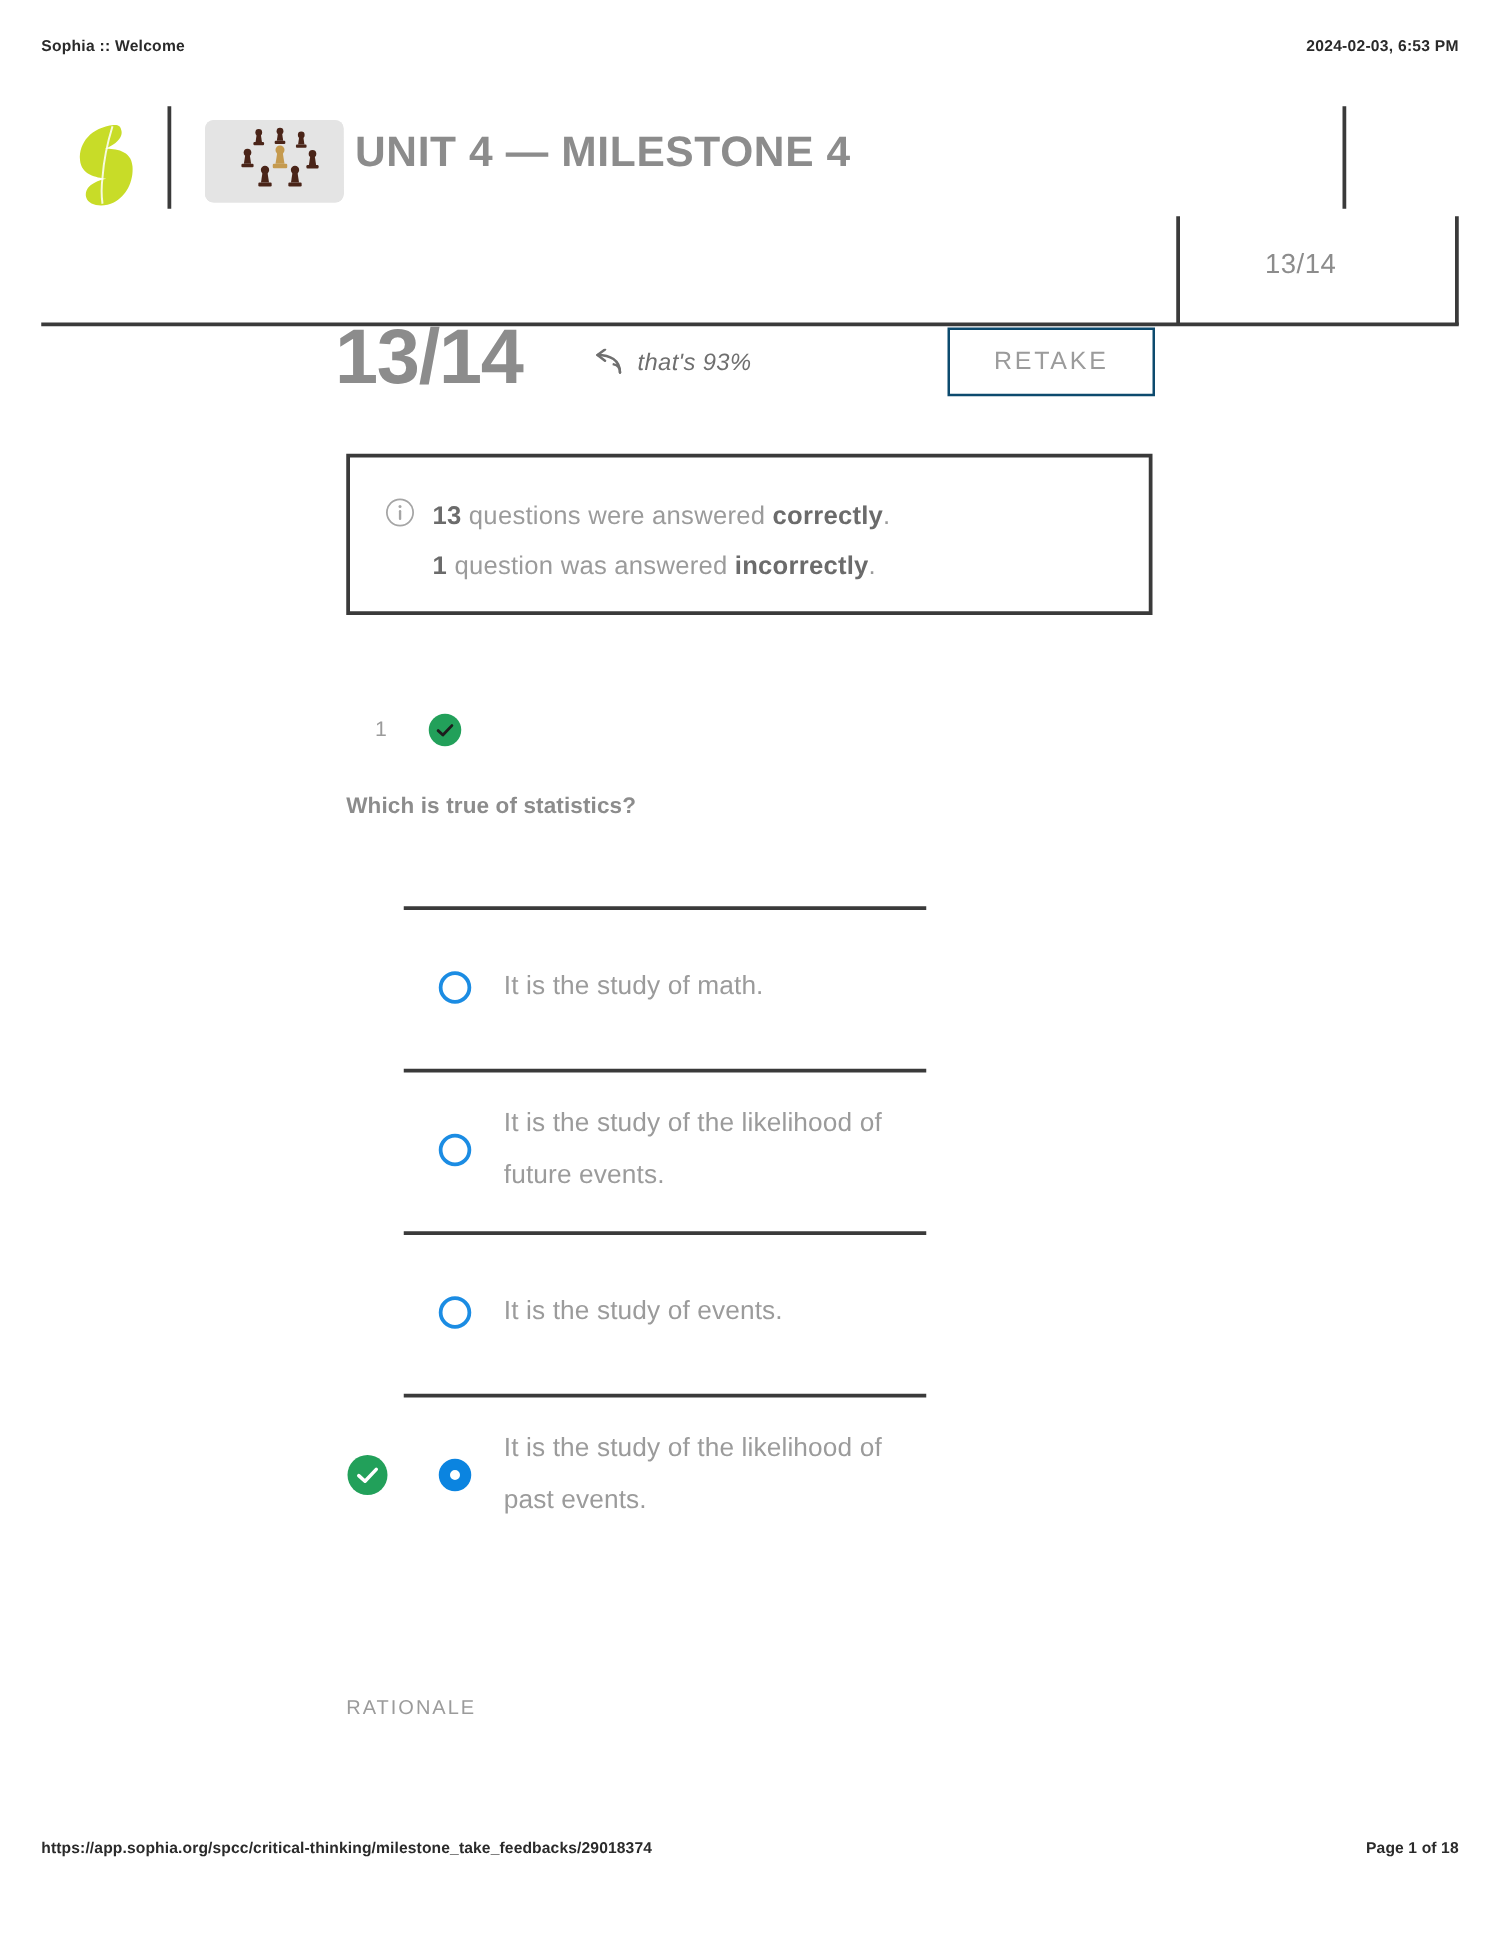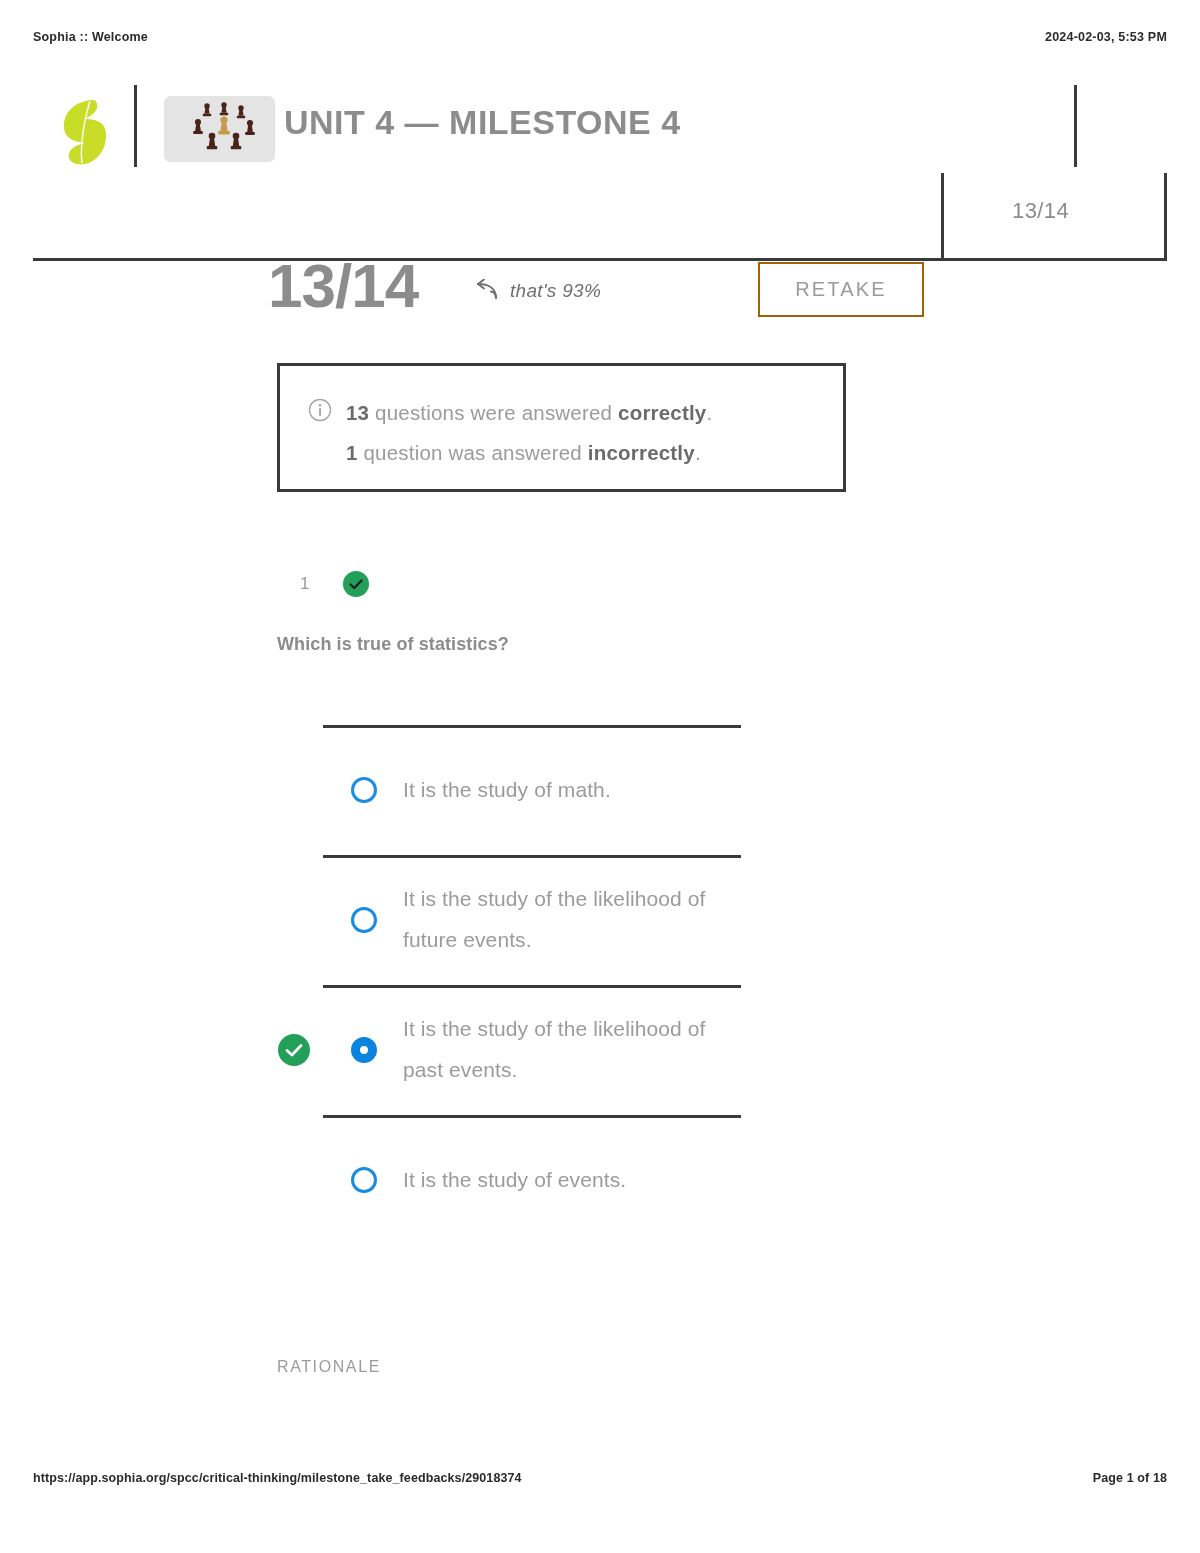--- a/index.html
+++ b/index.html
@@ -147,37 +147,37 @@
     font-style: italic;
     color: #6f6f6f;
     letter-spacing: 0.3px;
   }
   .retake-btn {
     position: absolute;
     left: 758px;
     top: 7px;
     width: 166px;
     height: 55px;
-    border: 2px solid #a16207;
+    border: 2px solid #0c4a6e;
     background: #ffffff;
     color: #9b9b9b;
     font-size: 20px;
     letter-spacing: 2.2px;
     display: flex;
     align-items: center;
     justify-content: center;
     cursor: pointer;
   }
 
   
   .info-box {
     position: absolute;
     left: 277px;
     top: 363px;
-    width: 569px;
+    width: 645px;
     height: 129px;
     border: 3px solid #3a3a3a;
     background: #fff;
   }
   .info-inner {
     position: absolute;
     left: 28px;
     top: 27px;
     display: flex;
     gap: 14px;
@@ -289,21 +289,21 @@
     font-weight: bold;
     letter-spacing: 0.1px;
     color: #2a2a2a;
   }
 </style>
 </head>
 <body>
 
 <div class="print-head">
   <div>Sophia :: Welcome</div>
-  <div class="right">2024-02-03, 5:53 PM</div>
+  <div class="right">2024-02-03, 6:53 PM</div>
 </div>
 
 <div class="hdr">
 
   <div class="logo">
     <svg width="48" height="68" viewBox="0 0 48 68">
       <path d="M30 2 C12 4 2 16 3 30 C4 42 16 44 24 45 C14 47 6 52 8 60 C10 67 22 68 30 64 C40 59 46 47 45 35 C44 22 31 21 23 21 C31 18 38 12 36 6 C35 2 33 2 30 2 Z" fill="#c8dc28"></path>
       <path d="M29 3 C25 16 22 30 21 44 C20 52 20 58 21 65" stroke="#ffffff" stroke-width="1.6" fill="none" opacity="0.85"></path>
     </svg>
   </div>
@@ -429,37 +429,37 @@
     <div class="opt">
       <div class="opt-sep"></div>
       <div class="opt-body">
         <span class="radio"></span>
         <span class="opt-label">It is the study of the likelihood of future events.</span>
       </div>
     </div>
     <div class="opt">
       <div class="opt-sep"></div>
       <div class="opt-body">
+        <span class="radio"></span>
+        <span class="opt-label">It is the study of events.</span>
+      </div>
+    </div>
+    <div class="opt">
+      <div class="opt-sep"></div>
+      <div class="opt-body">
         <span class="opt-correct-badge">
           <svg width="34" height="34" viewBox="0 0 34 34">
             <circle cx="17" cy="17" r="16" fill="#22a05a"></circle>
             <path d="M10 17.5 L15 22 L24 12.5" stroke="#ffffff" stroke-width="2.8" fill="none" stroke-linecap="round" stroke-linejoin="round"></path>
           </svg>
         </span>
         <span class="radio sel"></span>
         <span class="opt-label">It is the study of the likelihood of past events.</span>
       </div>
     </div>
-    <div class="opt">
-      <div class="opt-sep"></div>
-      <div class="opt-body">
-        <span class="radio"></span>
-        <span class="opt-label">It is the study of events.</span>
-      </div>
-    </div>
   </div>
 
 <div class="rationale">RATIONALE</div>
 
 <div class="print-foot">
   <div>https://app.sophia.org/spcc/critical-thinking/milestone_take_feedbacks/29018374</div>
   <div>Page 1 of 18</div>
 </div>
 
 </body></html>

